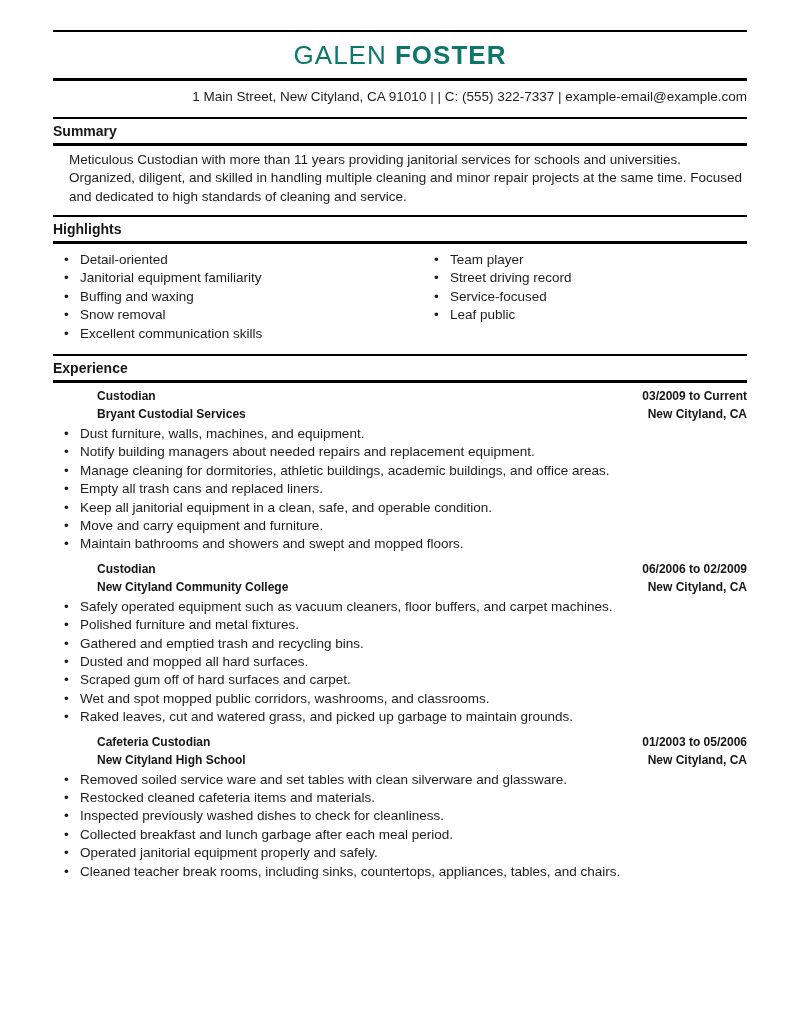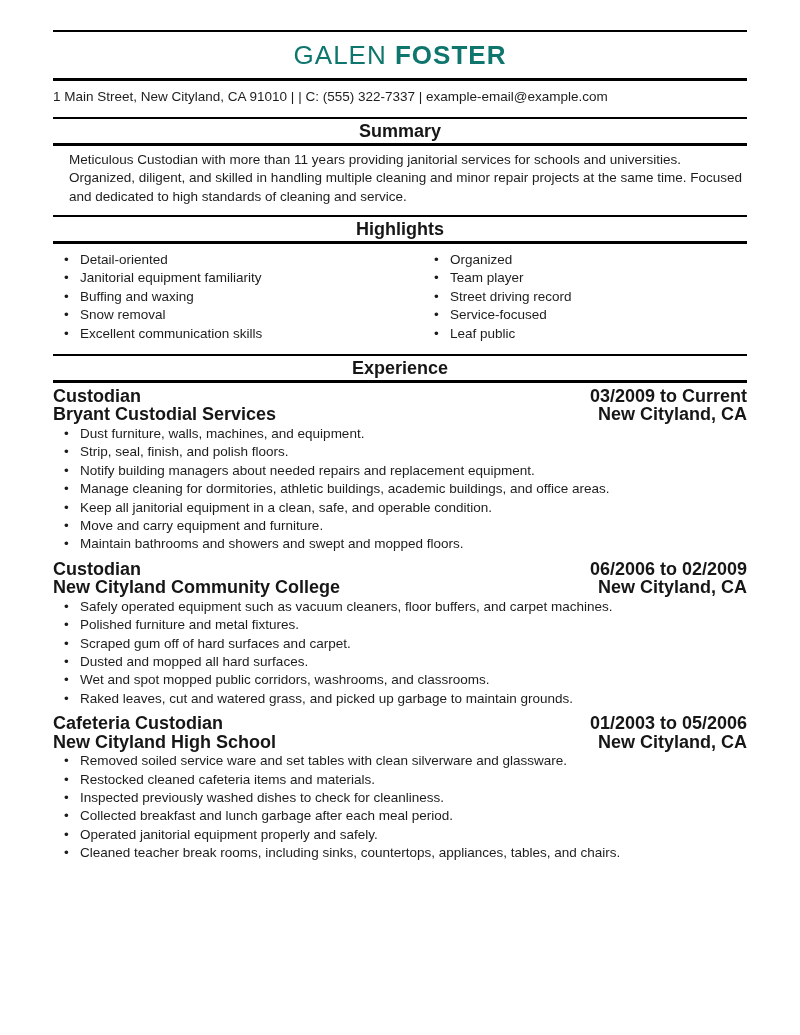--- a/index.html
+++ b/index.html
@@ -32,29 +32,29 @@
     font-size: 26px;
     font-weight: 400;
     letter-spacing: 1px;
     line-height: 40px;
     margin: 3px 0 3px 0;
     color: #0f766e;
   }
   .name .last { font-weight: 700; }
 
   .contact {
-    text-align: left;
+    text-align: right;
     font-size: 13.5px;
     line-height: 16px;
     margin: 8px 0 12px 0;
   }
 
   .section-title {
-    text-align: center;
-    font-size: 18px;
+    text-align: left;
+    font-size: 14px;
     font-weight: 700;
     line-height: 16px;
     margin: 4px 0 4px 0;
     color: #161616;
   }
 
   .summary-text {
     font-size: 13.5px;
     line-height: 18.3px;
     margin: 5px 0 9px 16px;
@@ -83,23 +83,24 @@
     top: 0;
     font-size: 13.5px;
   }
 
   .jobs { padding-top: 4px; }
   .job { margin-bottom: 6px; }
   .job-row {
     display: flex;
     justify-content: space-between;
     font-weight: 700;
-    font-size: 18px;
+    font-size: 12px;
     line-height: 18.5px;
     color: #161616;
+    margin-left: 44px;
   }
   .job-row .right { text-align: center; }
   .job ul.bullet-list { padding-top: 1px; }
 </style>
 </head>
 <body>
 
 <div class="page">
   <div class="content">
 
@@ -123,21 +124,20 @@
 
     <div class="highlights-columns">
       <ul class="bullet-list col-left" id="hl-left">
           <li>Detail-oriented</li>
           <li>Janitorial equipment familiarity</li>
           <li>Buffing and waxing</li>
           <li>Snow removal</li>
           <li>Excellent communication skills</li>
         </ul>
       <ul class="bullet-list col-right" id="hl-right">
-          <li>Organized</li>
           <li>Team player</li>
           <li>Street driving record</li>
           <li>Service-focused</li>
           <li>Leaf public</li>
         </ul>
     </div>
 
     <div class="rule thin"></div>
     <h2 class="section-title">Experience</h2>
     <div class="rule thick"></div>
@@ -147,42 +147,43 @@
           <div class="job-row">
             <span>Custodian</span>
             <span class="right">03/2009 to Current</span>
           </div>
           <div class="job-row">
             <span>Bryant Custodial Services</span>
             <span class="right">New Cityland, CA</span>
           </div>
           <ul class="bullet-list">
             <li>Dust furniture, walls, machines, and equipment.</li>
-            <li>Strip, seal, finish, and polish floors.</li>
             <li>Notify building managers about needed repairs and replacement equipment.</li>
             <li>Manage cleaning for dormitories, athletic buildings, academic buildings, and office areas.</li>
+            <li>Empty all trash cans and replaced liners.</li>
             <li>Keep all janitorial equipment in a clean, safe, and operable condition.</li>
             <li>Move and carry equipment and furniture.</li>
             <li>Maintain bathrooms and showers and swept and mopped floors.</li>
           </ul>
         </div>
         <div class="job">
           <div class="job-row">
             <span>Custodian</span>
             <span class="right">06/2006 to 02/2009</span>
           </div>
           <div class="job-row">
             <span>New Cityland Community College</span>
             <span class="right">New Cityland, CA</span>
           </div>
           <ul class="bullet-list">
             <li>Safely operated equipment such as vacuum cleaners, floor buffers, and carpet machines.</li>
             <li>Polished furniture and metal fixtures.</li>
+            <li>Gathered and emptied trash and recycling bins.</li>
+            <li>Dusted and mopped all hard surfaces.</li>
             <li>Scraped gum off of hard surfaces and carpet.</li>
-            <li>Dusted and mopped all hard surfaces.</li>
             <li>Wet and spot mopped public corridors, washrooms, and classrooms.</li>
             <li>Raked leaves, cut and watered grass, and picked up garbage to maintain grounds.</li>
           </ul>
         </div>
         <div class="job">
           <div class="job-row">
             <span>Cafeteria Custodian</span>
             <span class="right">01/2003 to 05/2006</span>
           </div>
           <div class="job-row">

